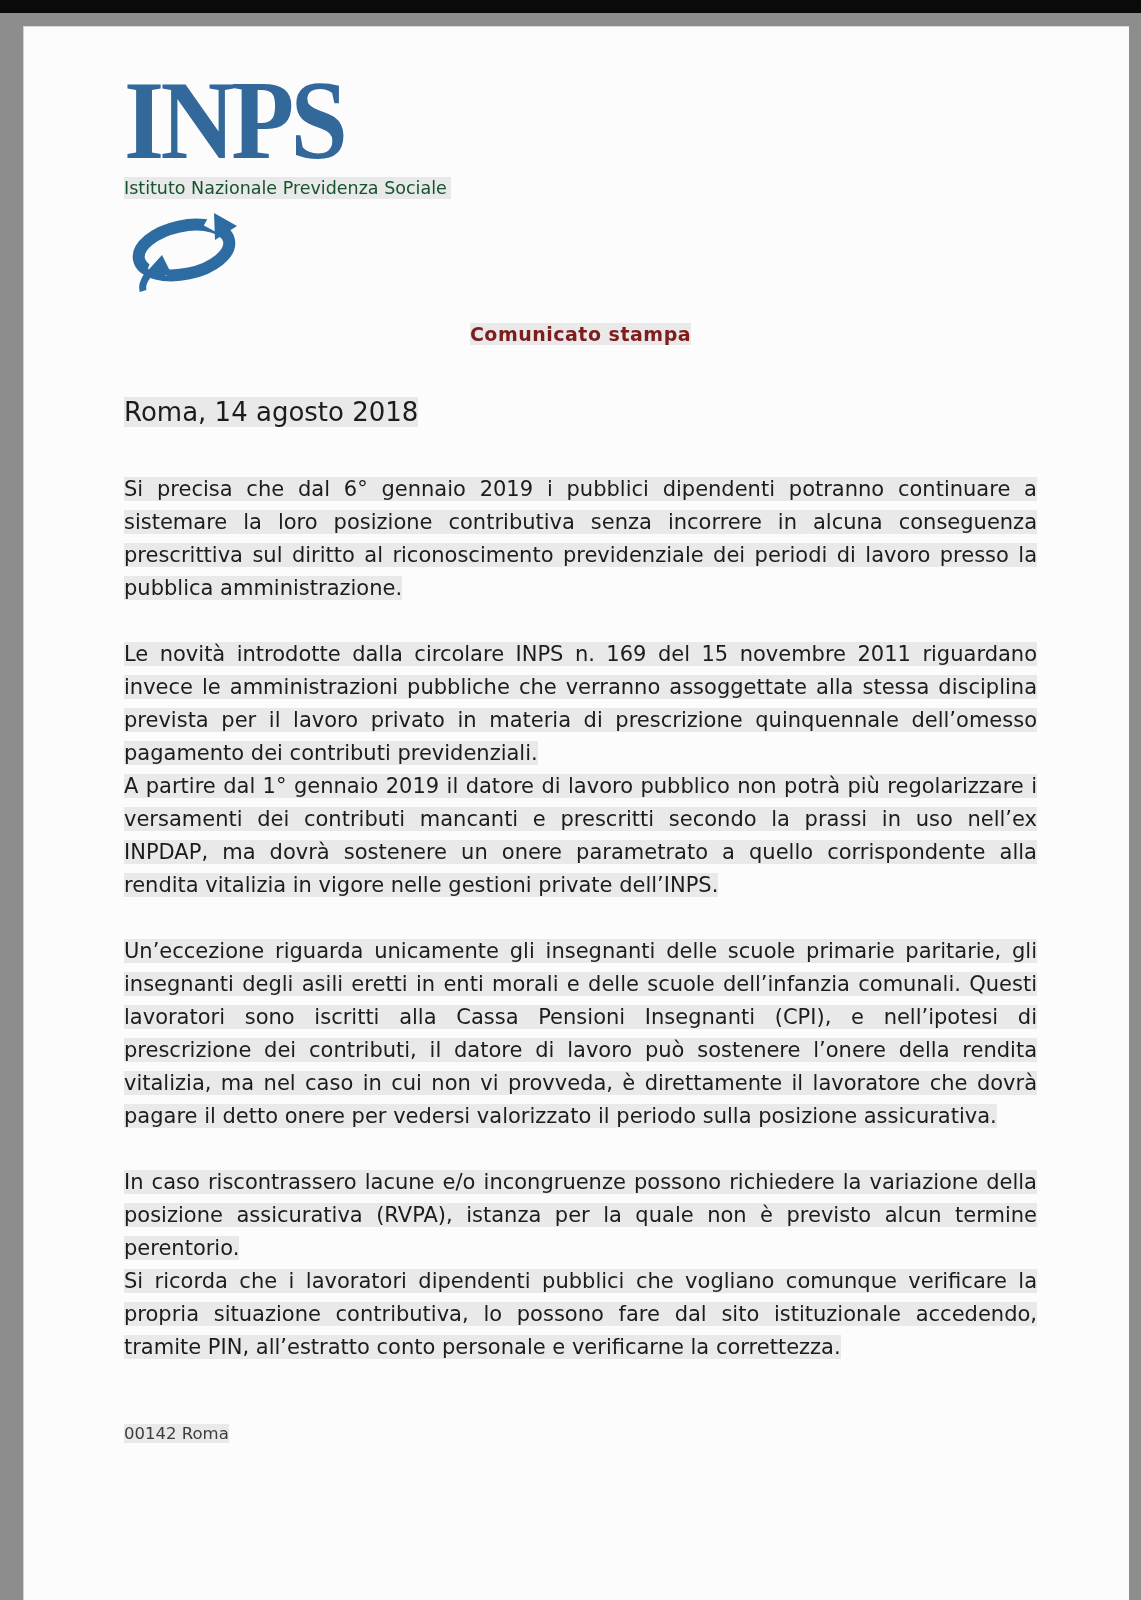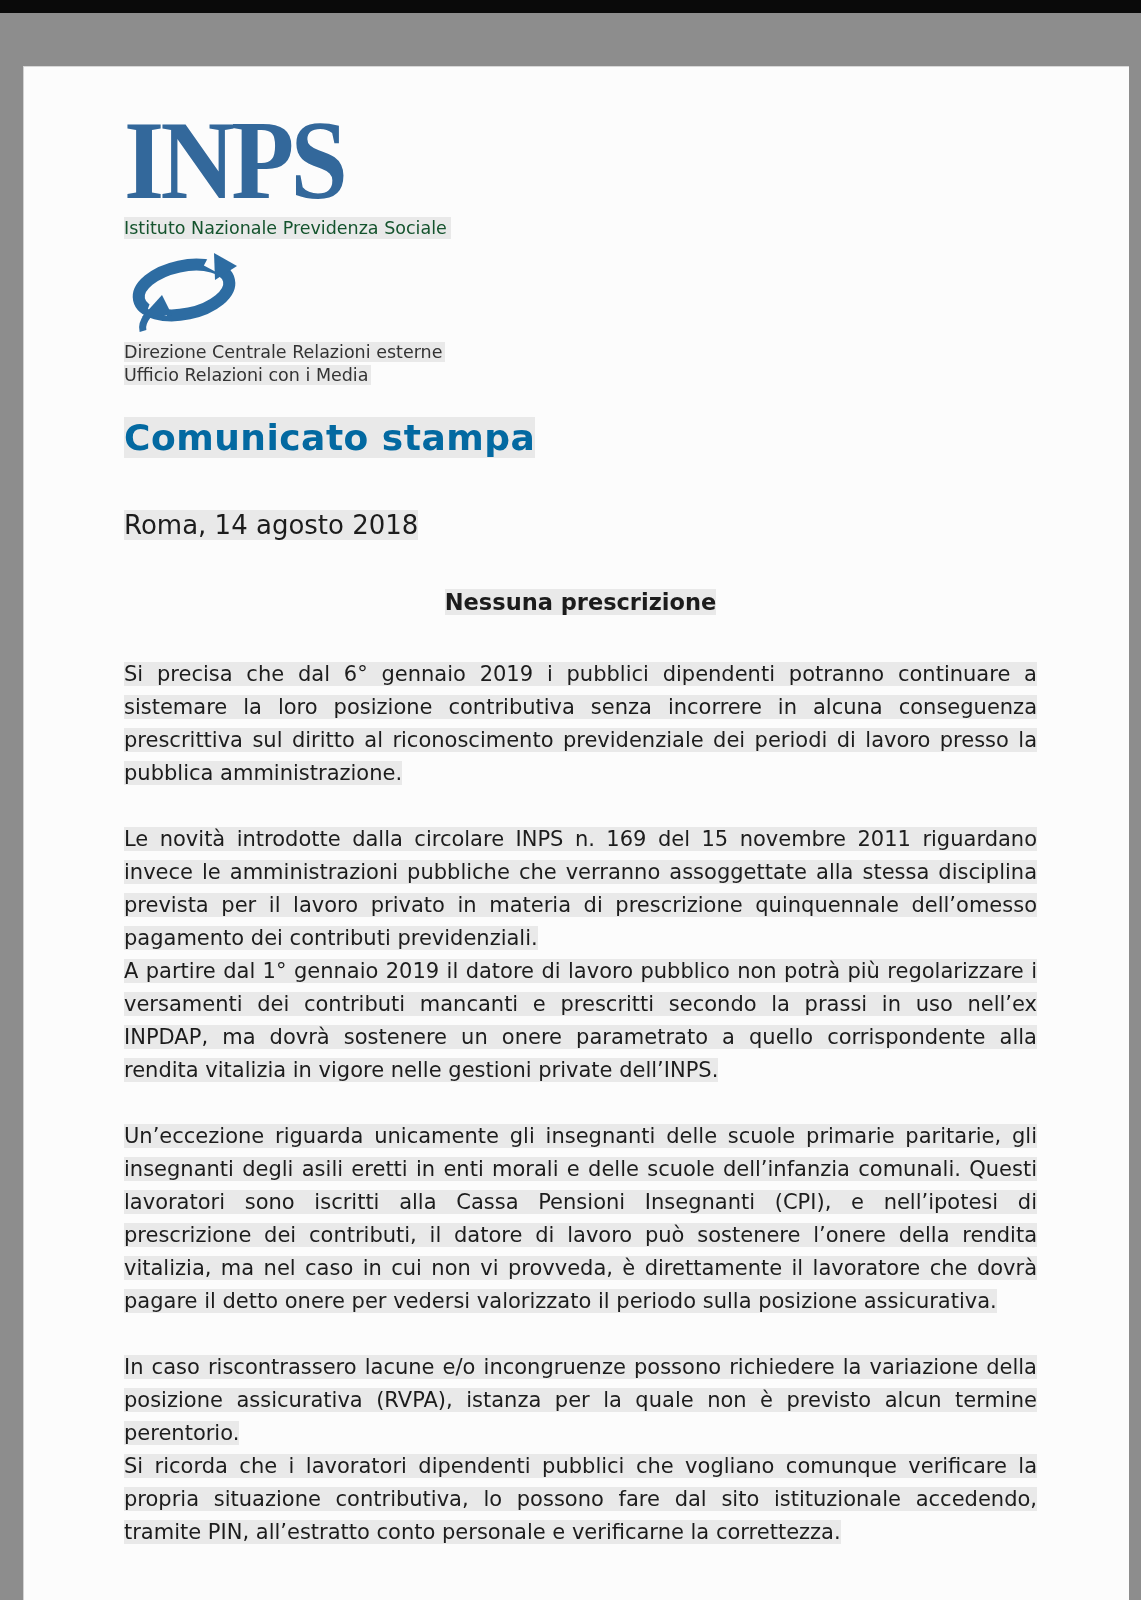--- a/index.html
+++ b/index.html
@@ -24,21 +24,20 @@
   .topbar{
     position:absolute;top:0;left:0;right:0;height:13px;
     background:var(--frame-black);
   }
   .page{
     position:absolute;left:23px;top:26px;right:12px;bottom:0;
     background:var(--paper);
     border-top:1px solid #d8d8d8;
     border-left:1px solid #d2d2d2;
     padding:48px 92px 40px 100px;
-    margin-top:40px;
   }
   
   .logo-word{
     font-family:"Liberation Serif","DejaVu Serif",serif;
     font-weight:bold;
     font-size:112px;
     line-height:0.82;
     letter-spacing:-4px;
     color:var(--inps-blue);
     transform:scaleX(.92);
@@ -58,25 +57,26 @@
   .dept{
     margin-top:8px;
     font-size:17.5px;
     line-height:23px;
     color:#333;
     filter:blur(.3px);
   }
   .dept .hl{padding:0 3px 0 0;}
   .kicker{
     margin-top:30px;
-    font-size:36px;
+    font-size:19px;
     font-weight:bold;
     letter-spacing:.5px;
-    color:#0369a1;
+    color:#7f1d1d;
     filter:blur(.3px);
+    text-align:center;
   }
   .dateline{
     margin-top:52px;
     font-size:26px;
     filter:blur(.3px);
   }
   .doc-title{
     margin-top:46px;
     text-align:center;
     font-weight:bold;
@@ -117,36 +117,31 @@
 
     <svg class="logo-mark" width="120" height="82" viewBox="0 0 120 82" aria-hidden="true">
       <ellipse cx="60" cy="39" rx="46" ry="24" transform="rotate(-12 60 39)" fill="none" stroke="#2d6ca2" stroke-width="12"></ellipse>
       <rect x="84" y="-2" width="18" height="22" fill="#fcfcfc" transform="rotate(28 93 9)"></rect>
       <polygon points="90,2 113,15 91,29" fill="#2d6ca2"></polygon>
       <rect x="26" y="46" width="20" height="16" fill="#fcfcfc" transform="rotate(20 36 54)"></rect>
       <polygon points="18,66 38,44 48,64" fill="#2d6ca2"></polygon>
       <path d="M 24,64 q -7,9 -5,16" fill="none" stroke="#2d6ca2" stroke-width="7"></path>
     </svg>
 
-    <div class="dept">
-      <div><span class="hl">Direzione Centrale Relazioni esterne</span></div>
-      <div><span class="hl">Ufficio Relazioni con i Media</span></div>
-    </div>
   </div>
 
   <div class="kicker">
     <span class="hl">Comunicato stampa</span>
   </div>
 
   <div class="dateline">
     <span class="hl">Roma, 14 agosto 2018</span>
   </div>
 
   <div class="doc-title">
-    <div><span class="hl">Nessuna prescrizione</span></div>
   </div>
 
   <div class="body-copy">
 
     <div class="para-group">
       <p class="body-para">
         <span class="hl">Si precisa che dal 6° gennaio 2019 i pubblici dipendenti potranno continuare a sistemare la loro posizione contributiva senza incorrere in alcuna conseguenza prescrittiva sul diritto al riconoscimento previdenziale dei periodi di lavoro presso la pubblica amministrazione.</span>
       </p>
     </div>
 

